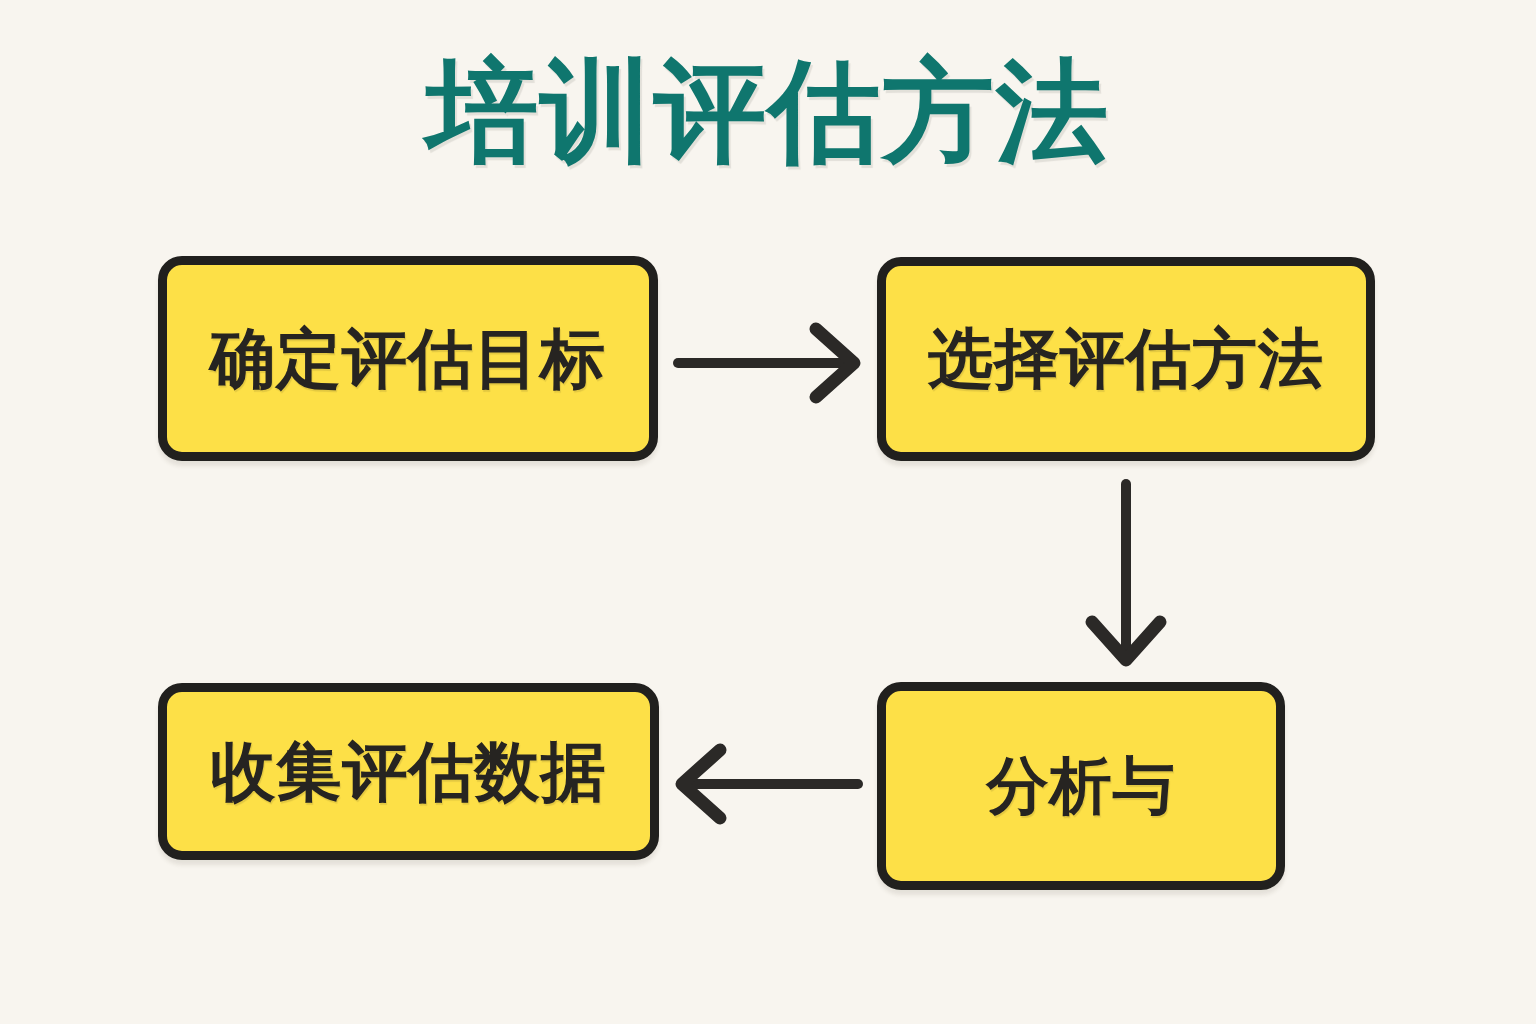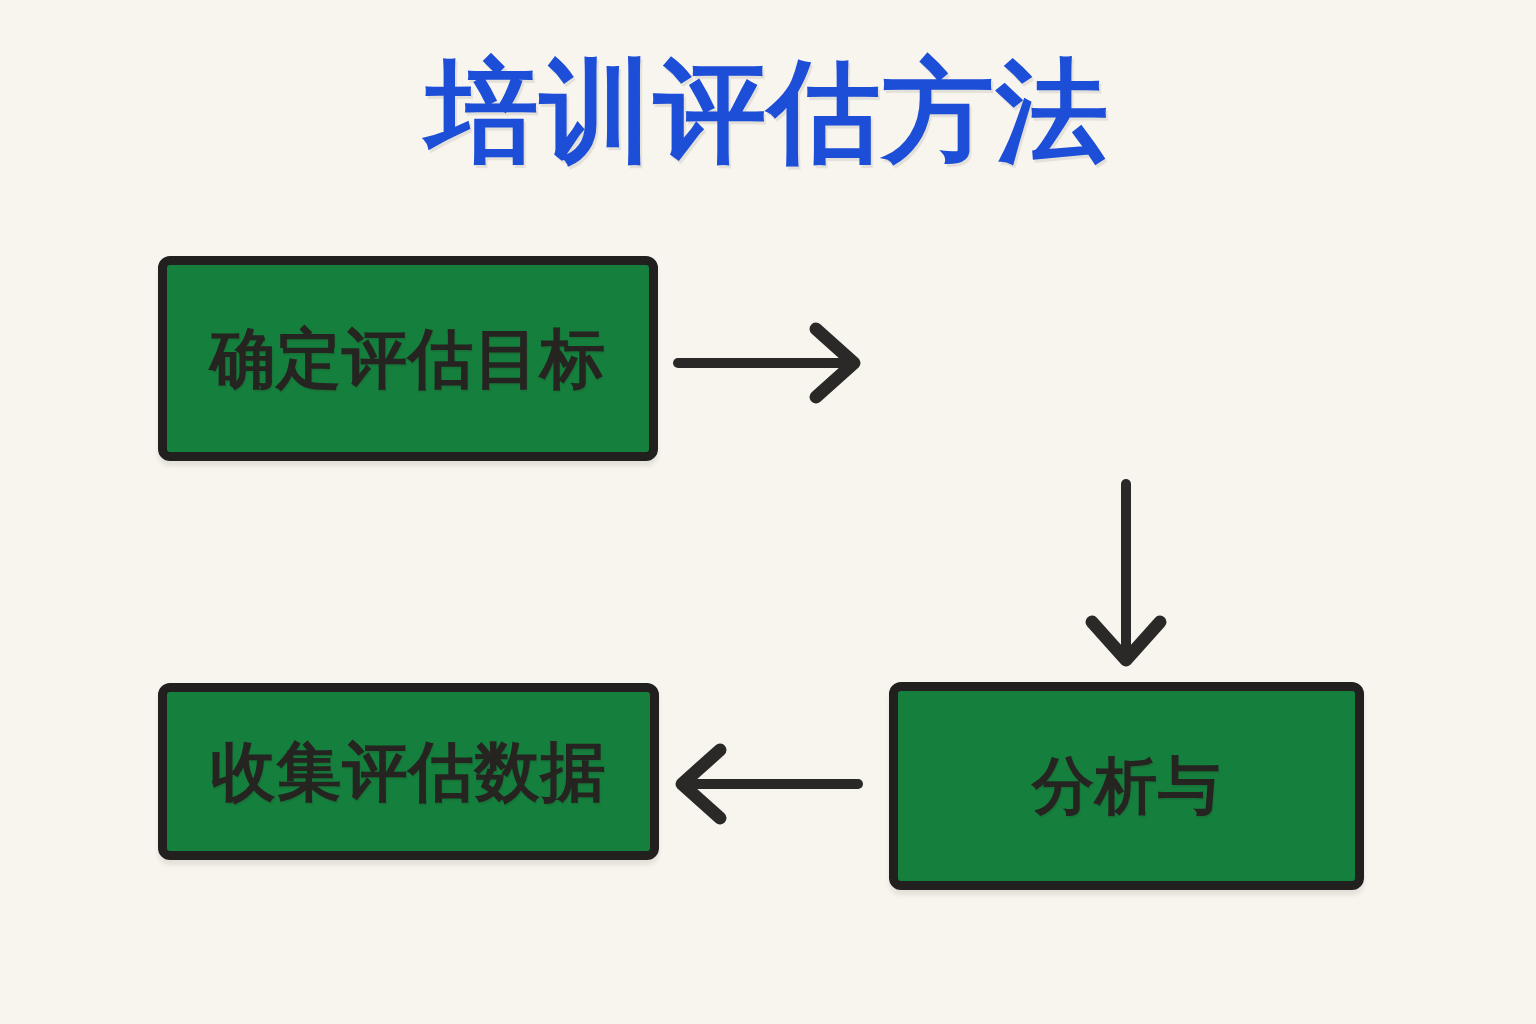--- a/index.html
+++ b/index.html
@@ -21,30 +21,30 @@
   .page-title {
     position: absolute;
     left: 0;
     right: 0;
     top: 42px;
     margin: 0;
     text-align: center;
     font-size: 112px;
     line-height: 1.25;
     font-weight: 900;
-    color: #1d4ed8;
+    color: #0f766e;
     letter-spacing: 2px;
     text-shadow: 2px 3px 1px rgba(40, 35, 25, 0.10);
   }
   .node {
     position: absolute;
     box-sizing: border-box;
     border: 9px solid #21201e;
-    border-radius: 12px;
-    background: #15803d;
+    border-radius: 24px;
+    background: #fde047;
     display: flex;
     flex-direction: column;
     justify-content: center;
     box-shadow: 0 5px 4px rgba(60, 50, 30, 0.10);
   }
   .node .label-line {
     font-size: 65px;
     line-height: 1.22;
     font-weight: 900;
     color: #262421;
@@ -52,41 +52,44 @@
     text-align: center;
     white-space: nowrap;
     text-shadow: 1px 2px 1px rgba(40, 35, 25, 0.12);
   }
   .node3 .label-line {
     font-size: 62px;
     line-height: 1.26;
   }
   #node-1 { left: 158px; top: 256px; width: 500px; height: 205px; }
   #node-2 { left: 877px; top: 257px; width: 498px; height: 204px; }
-  #node-3 { left: 877px; top: 682px; width: 475px; height: 208px; margin-left: 12px; }
+  #node-3 { left: 877px; top: 682px; width: 408px; height: 208px; }
   #node-4 { left: 158px; top: 683px; width: 501px; height: 177px; }
   .edge {
     position: absolute;
   }
   #edge-1 { left: 670px; top: 321px; }
   #edge-2 { left: 1084px; top: 476px; }
   #edge-3 { left: 670px; top: 742px; }
   .edge svg { display: block; }
 </style>
 </head>
 <body>
 
 <div class="canvas">
 
   <h1 class="page-title">培训评估方法</h1>
 
   <div class="node" id="node-1">
     <span class="label-line">确定评估目标</span>
   </div>
 
+  <div class="node" id="node-2">
+    <span class="label-line">选择评估方法</span>
+  </div>
 
   <div class="node node3" id="node-3">
     <span class="label-line">分析与</span>
   </div>
 
   <div class="node" id="node-4">
     <span class="label-line">收集评估数据</span>
   </div>
 
   <div class="edge" id="edge-1">

